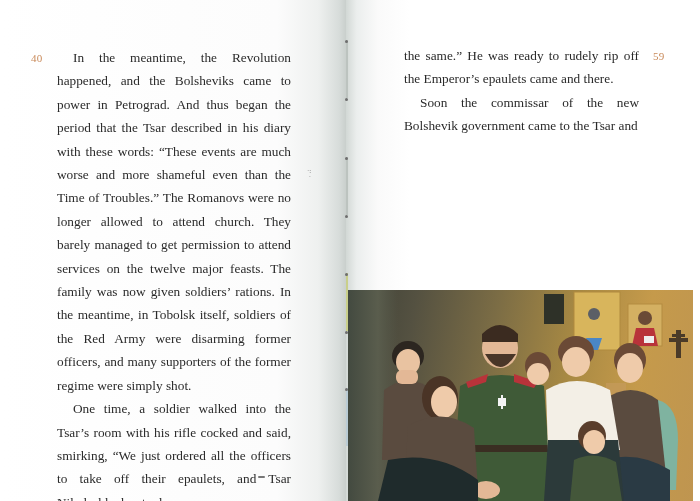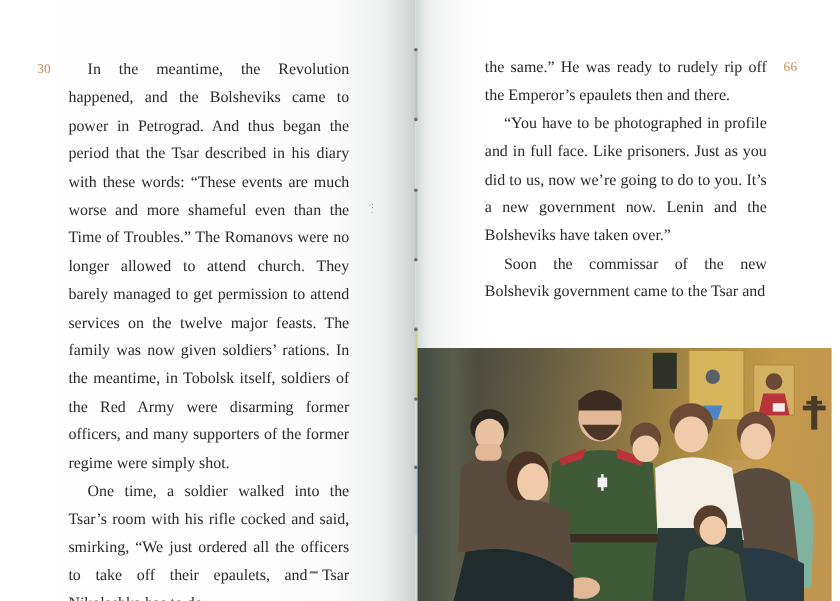--- a/index.html
+++ b/index.html
@@ -50,32 +50,31 @@
   <div class="gutter-stitch" style="top:273px;height:58px;background:#c9cf8a;"></div>
   <div class="gutter-stitch" style="top:388px;height:58px;background:#b9cbd4;"></div>
   <div class="stitch-dot" style="top:40px;"></div>
   <div class="stitch-dot" style="top:98px;"></div>
   <div class="stitch-dot" style="top:157px;"></div>
   <div class="stitch-dot" style="top:215px;"></div>
   <div class="stitch-dot" style="top:273px;"></div>
   <div class="stitch-dot" style="top:331px;"></div>
   <div class="stitch-dot" style="top:388px;"></div>
 
-  <div class="page-number left">30</div>
+  <div class="page-number left">40</div>
   <div class="text-block left">
     <p class="para">In the meantime, the Revolution happened, and the Bolsheviks came to power in Petrograd. And thus began the period that the Tsar described in his diary with these words: “These events are much worse and more shameful even than the Time of Troubles.” The Romanovs were no longer allowed to attend church. They barely managed to get permission to attend services on the twelve major feasts. The family was now given soldiers’ rations. In the meantime, in Tobolsk itself, soldiers of the Red Army were disarming former officers, and many supporters of the former regime were simply shot.</p>
     <p class="para">One time, a soldier walked into the Tsar’s room with his rifle cocked and said, smirking, “We just ordered all the officers to take off their epaulets, and Tsar Nikolashka has to do</p>
   </div>
   <div class="specks">·:<br>&nbsp;·</div>
   <div class="speck-bottom"></div>
 
-  <div class="page-number right">66</div>
+  <div class="page-number right">59</div>
   <div class="text-block right">
-    <p class="para no-indent">the same.” He was ready to rudely rip off the Emperor’s epaulets then and there.</p>
-    <p class="para">“You have to be photographed in profile and in full face. Like prisoners. Just as you did to us, now we’re going to do to you. It’s a new government now. Lenin and the Bolsheviks have taken over.”</p>
+    <p class="para no-indent">the same.” He was ready to rudely rip off the Emperor’s epaulets came and there.</p>
     <p class="para">Soon the commissar of the new Bolshevik government came to the Tsar and</p>
   </div>
 
   <div class="illustration">
     <div class="illus-shadow"></div>
     <svg class="illus-svg" width="345" height="211" viewBox="0 0 345 211">
 
       <rect x="196" y="4" width="20" height="30" fill="#2e3128"></rect>
       <rect x="226" y="2" width="46" height="58" fill="#d8b55c" stroke="#b08a3e" stroke-width="1"></rect>
       <circle cx="246" cy="24" r="6" fill="#5b5f66"></circle>

